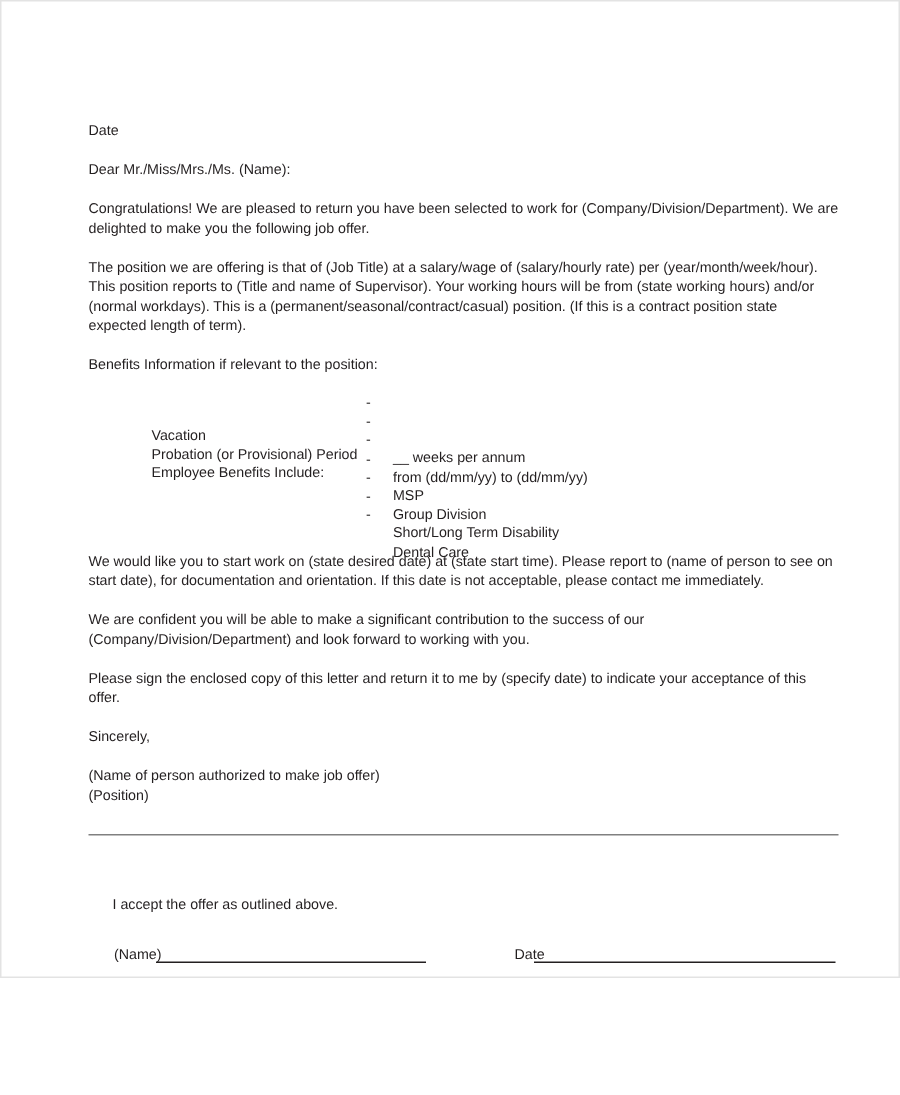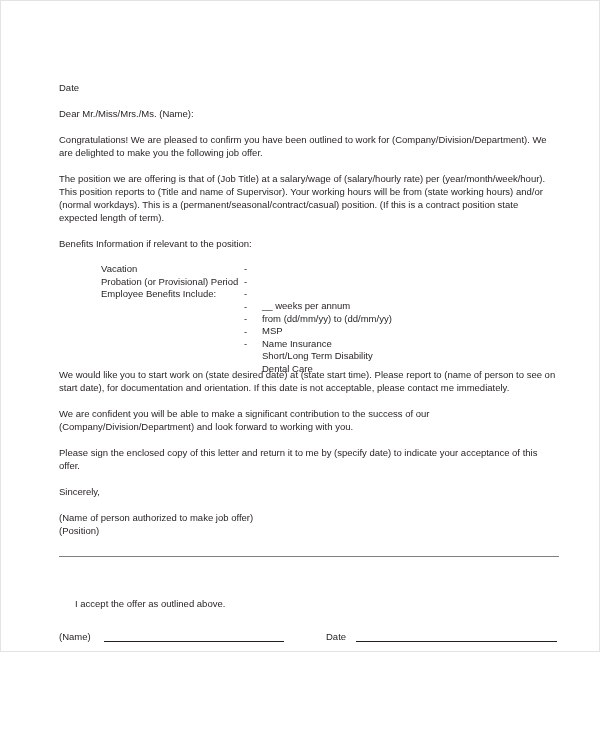--- a/index.html
+++ b/index.html
@@ -44,20 +44,21 @@
   }
   .brow {
     display: flex;
     align-items: flex-start;
     line-height: 12.5px;
     height: 12.5px;
   }
   .blabel {
     width: 143px;
     flex: 0 0 143px;
+    margin-top: 22px;
   }
   .bdash {
     width: 18px;
     flex: 0 0 18px;
   }
   .bvalue {
     flex: 1 1 auto;
     margin-top: 37px;
   }
 
@@ -82,20 +83,21 @@
     margin: 16px;
   }
   .sign-row {
     position: relative;
     margin-top: 20px;
     height: 14px;
   }
   .sig-label {
     position: absolute;
     top: 0;
+    margin-left: 17px;
   }
   .sig-label.name { left: 0; }
   .sig-label.date { left: 267px; }
   .sig-rule {
     position: absolute;
     top: 11px;
     height: 1px;
     background: #231f20;
   }
   .sig-rule.name-rule { left: 45px; width: 180px; }
@@ -105,21 +107,21 @@
 <body>
 
 <div id="page">
 
   <div class="doc">
 
     <p class="para">Date</p>
 
     <p class="para">Dear Mr./Miss/Mrs./Ms. (Name):</p>
 
-    <p class="para">Congratulations! We are pleased to confirm you have been outlined to work for (Company/Division/Department). We are delighted to make you the following job offer.</p>
+    <p class="para">Congratulations! We are pleased to return you have been selected to work for (Company/Division/Department). We are delighted to make you the following job offer.</p>
 
     <p class="para">The position we are offering is that of (Job Title) at a salary/wage of (salary/hourly rate) per (year/month/week/hour). This position reports to (Title and name of Supervisor). Your working hours will be from (state working hours) and/or (normal workdays). This is a (permanent/seasonal/contract/casual) position. (If this is a contract position state expected length of term).</p>
 
     <p class="para tight">Benefits Information if relevant to the position:</p>
 
     <div class="spacer-sm"></div>
 
     <div class="benefits">
       <div class="brow">
         <span class="blabel">Vacation</span>
@@ -132,21 +134,21 @@
         <span class="bvalue">from (dd/mm/yy) to (dd/mm/yy)</span>
       </div>
       <div class="brow">
         <span class="blabel">Employee Benefits Include:</span>
         <span class="bdash">-</span>
         <span class="bvalue">MSP</span>
       </div>
       <div class="brow">
         <span class="blabel"></span>
         <span class="bdash">-</span>
-        <span class="bvalue">Name Insurance</span>
+        <span class="bvalue">Group Division</span>
       </div>
       <div class="brow">
         <span class="blabel"></span>
         <span class="bdash">-</span>
         <span class="bvalue">Short/Long Term Disability</span>
       </div>
       <div class="brow">
         <span class="blabel"></span>
         <span class="bdash">-</span>
         <span class="bvalue">Dental Care</span>

